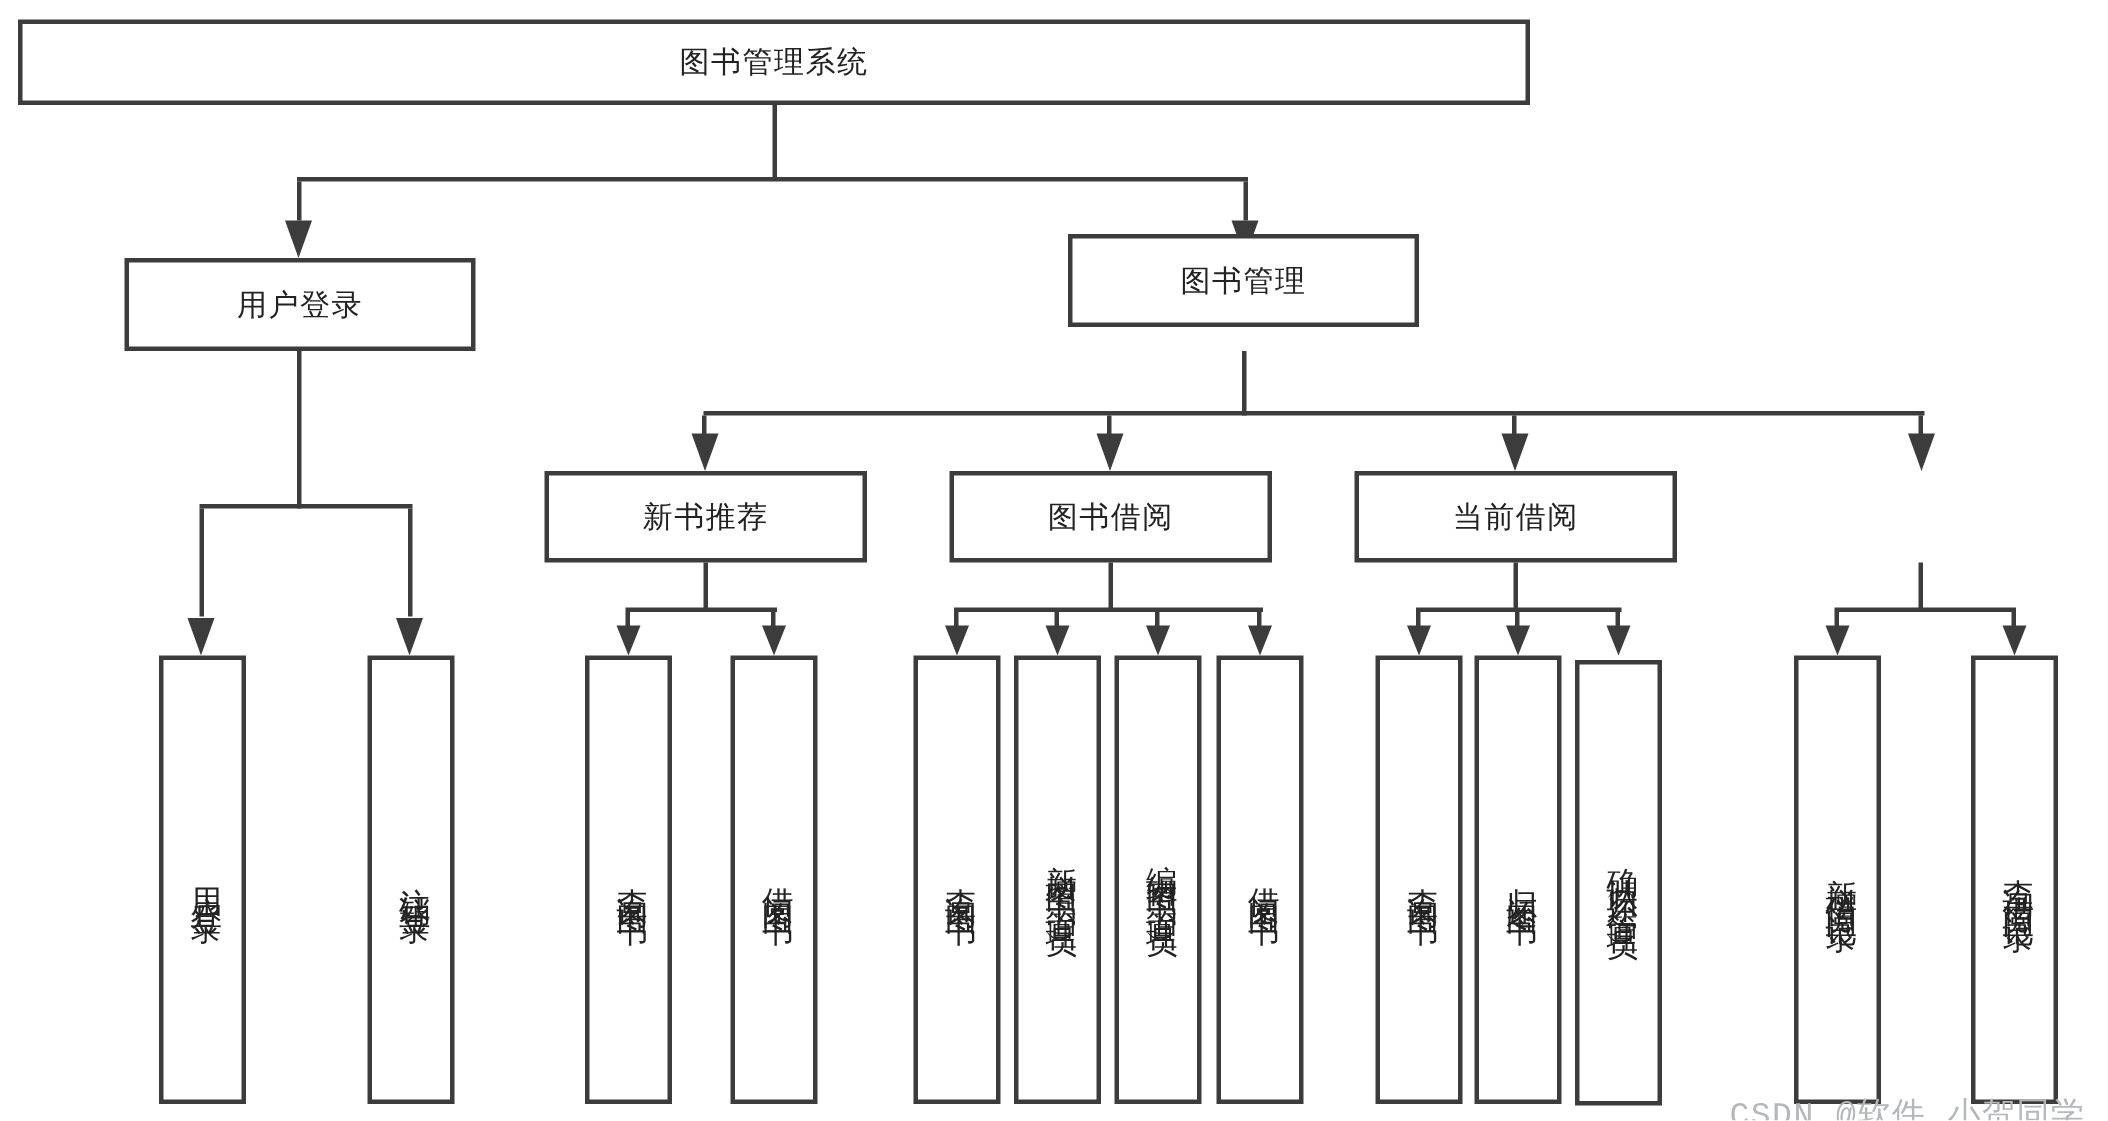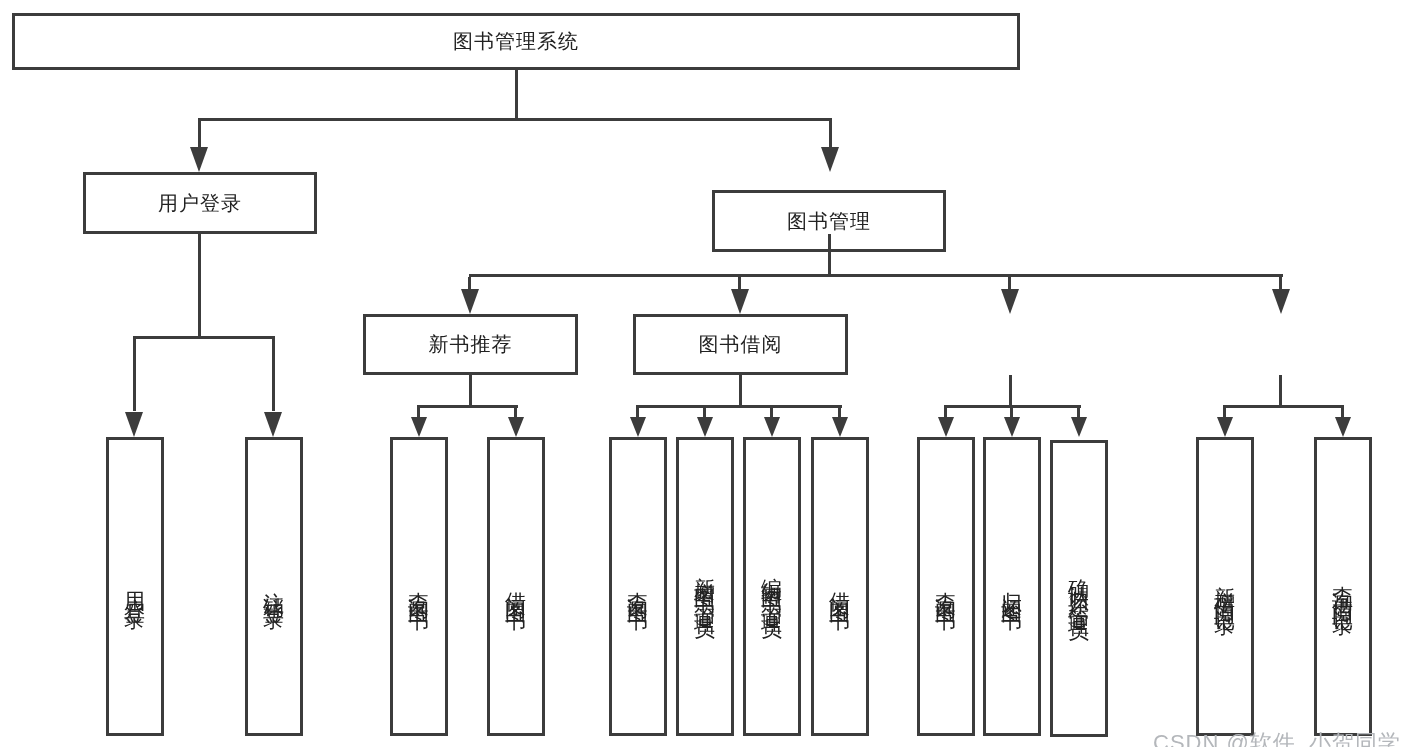--- a/index.html
+++ b/index.html
@@ -8,21 +8,21 @@
     --wm: #b4b7bb;
     --bg: #ffffff;
   }
   html, body { margin: 0; padding: 0; background: var(--bg); }
   #canvas {
     position: relative;
     width: 1405px;
     height: 747px;
     background: var(--bg);
     overflow: hidden;
-    font-family: Liberation Sans, sans-serif;
+    font-family: Liberation Mono, monospace;
     color: var(--text);
     border-radius: 18px;
   }
   .box {
     position: absolute;
     box-sizing: border-box;
     border: 3px solid var(--line);
     background: var(--bg);
     display: flex;
     align-items: center;
@@ -80,21 +80,21 @@
   <div class="vline" style="left:515px; top:70px; width:3px; height:48px;"></div>
   <div class="hline" style="left:198px; top:118px; width:634px; height:3px;"></div>
   <div class="vline" style="left:198px; top:121px; width:3px; height:26px;"></div>
   <div class="arrow" style="left:190px; top:147px;"></div>
   <div class="vline" style="left:829px; top:121px; width:3px; height:26px;"></div>
   <div class="arrow" style="left:821px; top:147px;"></div>
 
   <div class="box" style="left:83px; top:172px; width:234px; height:62px;">
     <span class="hlabel">用户登录</span>
   </div>
-  <div class="box" style="left:712px; top:190px; width:234px; height:62px;">
+  <div class="box" style="left:712px; top:156px; width:234px; height:62px;">
     <span class="hlabel">图书管理</span>
   </div>
 
   <div class="vline" style="left:198px; top:234px; width:3px; height:105px;"></div>
   <div class="hline" style="left:133px; top:336px; width:142px; height:3px;"></div>
   <div class="vline" style="left:133px; top:339px; width:3px; height:72px;"></div>
   <div class="arrow" style="left:125px; top:412px;"></div>
   <div class="vline" style="left:272px; top:339px; width:3px; height:72px;"></div>
   <div class="arrow" style="left:264px; top:412px;"></div>
 
@@ -108,20 +108,23 @@
   <div class="arrow" style="left:1001px; top:289px;"></div>
   <div class="vline" style="left:1279px; top:277px; width:3px; height:14px;"></div>
   <div class="arrow" style="left:1272px; top:289px;"></div>
 
   <div class="box" style="left:633px; top:314px; width:215px; height:61px;">
     <span class="hlabel">图书借阅</span>
   </div>
   <div class="box" style="left:363px; top:314px; width:215px; height:61px;">
     <span class="hlabel">新书推荐</span>
   </div>
+  <div class="box" style="left:903px; top:314px; width:215px; height:61px;">
+    <span class="hlabel">当前借阅</span>
+  </div>
 
   <div class="vline" style="left:469px; top:375px; width:3px; height:32px;"></div>
   <div class="hline" style="left:417px; top:405px; width:101px; height:3px;"></div>
   <div class="vline" style="left:417px; top:408px; width:3px; height:10px;"></div>
   <div class="arrow sm" style="left:411px; top:417px;"></div>
   <div class="vline" style="left:514px; top:408px; width:3px; height:10px;"></div>
   <div class="arrow sm" style="left:508px; top:417px;"></div>
 
   <div class="vline" style="left:739px; top:375px; width:3px; height:32px;"></div>
   <div class="hline" style="left:636px; top:405px; width:206px; height:3px;"></div>

